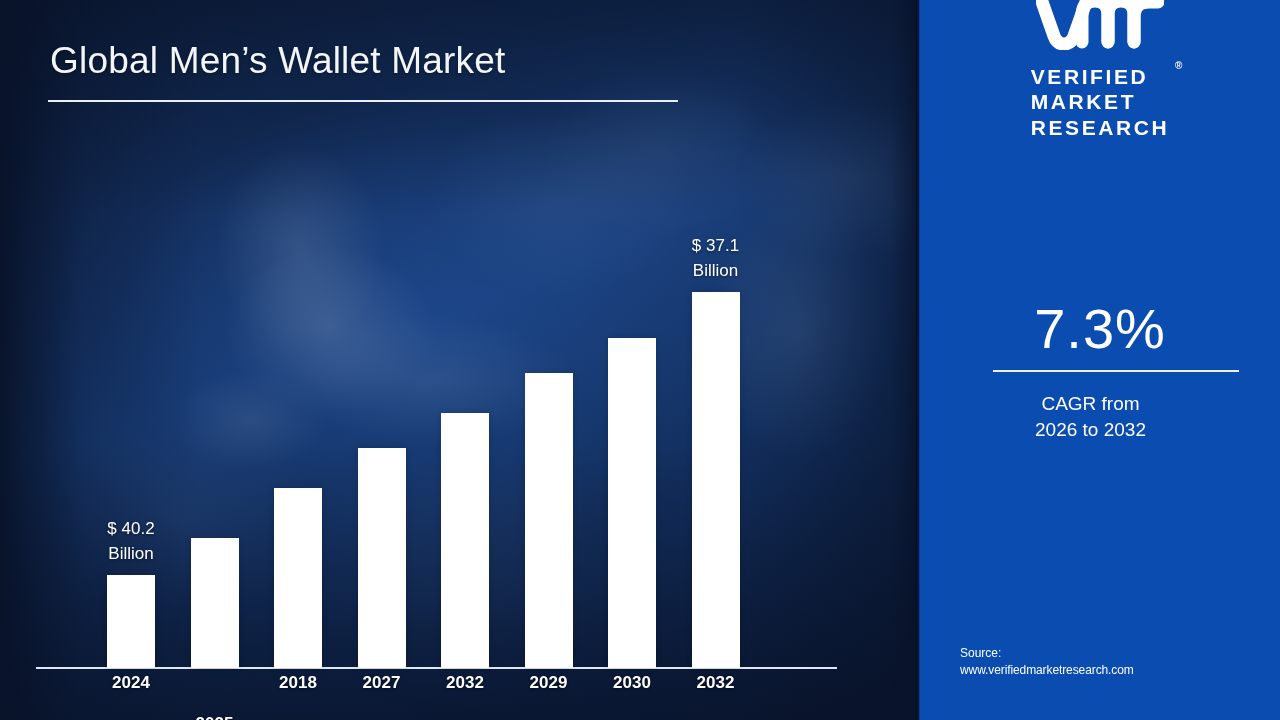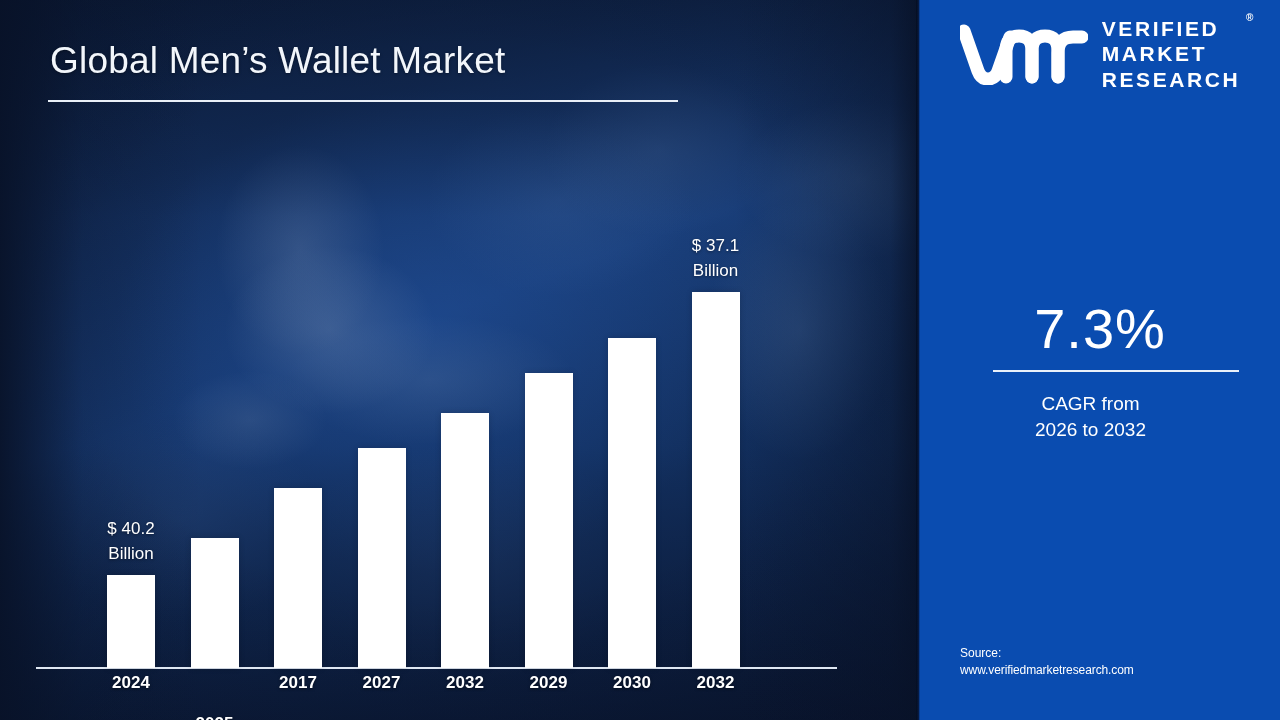--- a/index.html
+++ b/index.html
@@ -78,22 +78,22 @@
   
   .right-panel{
     position:absolute;left:920px;top:0;width:360px;height:720px;
     background:#0a4cb0;
   }
   .panel-divider{
     position:absolute;left:916px;top:0;width:4px;height:720px;
     background:linear-gradient(90deg,#050d1e 0%, #07173a 60%, #0a4cb0 100%);
   }
   .logo-wrap{
-    position:absolute;left:0;top:8px;width:360px;height:92px;
-    display:flex;align-items:center;justify-content:center;gap:14px;
+    position:absolute;left:0;top:18px;width:360px;height:92px;
+    display:flex;align-items:center;justify-content:center;gap:14px;flex-direction:column;
   }
   .logo-mark{width:128px;height:62px;flex:0 0 auto;}
   .logo-text{position:relative;color:#ffffff;}
   .logo-text div{
     font-size:21px;font-weight:700;letter-spacing:2.6px;line-height:1.22;
   }
   .logo-reg{
     position:absolute;right:-13px;top:-4px;font-size:10px;font-weight:700;
   }
 
@@ -132,21 +132,21 @@
       <div class="axis-line"></div>
     <div class="bar" style="left: 107px; width: 48px; height: 93px; background: rgb(255, 255, 255);"></div>
         <div class="year" style="left: 96px;">2024</div>
         <div class="bar-label" style="left: 71px; width: 120px; top: 517px;">
           <div>$ 40.2</div>
           <div>Billion</div>
         </div>
         <div class="bar" style="left: 190.5px; width: 48px; height: 130px; background: rgb(255, 255, 255);"></div>
         <div class="year" style="left: 179.5px; margin-top: 41px;">2025</div>
         <div class="bar" style="left: 274px; width: 48px; height: 180px; background: rgb(255, 255, 255);"></div>
-        <div class="year" style="left: 263px;">2017</div>
+        <div class="year" style="left: 263px;">2018</div>
         <div class="bar" style="left: 357.5px; width: 48px; height: 220px; background: rgb(255, 255, 255);"></div>
         <div class="year" style="left: 346.5px;">2027</div>
         <div class="bar" style="left: 441px; width: 48px; height: 255px; background: rgb(255, 255, 255);"></div>
         <div class="year" style="left: 430px;">2032</div>
         <div class="bar" style="left: 524.5px; width: 48px; height: 295px; background: rgb(255, 255, 255);"></div>
         <div class="year" style="left: 513.5px;">2029</div>
         <div class="bar" style="left: 608px; width: 48px; height: 330px; background: rgb(255, 255, 255);"></div>
         <div class="year" style="left: 597px;">2030</div>
         <div class="bar" style="left: 691.5px; width: 48px; height: 376px; background: rgb(255, 255, 255);"></div>
         <div class="year" style="left: 680.5px;">2032</div>

